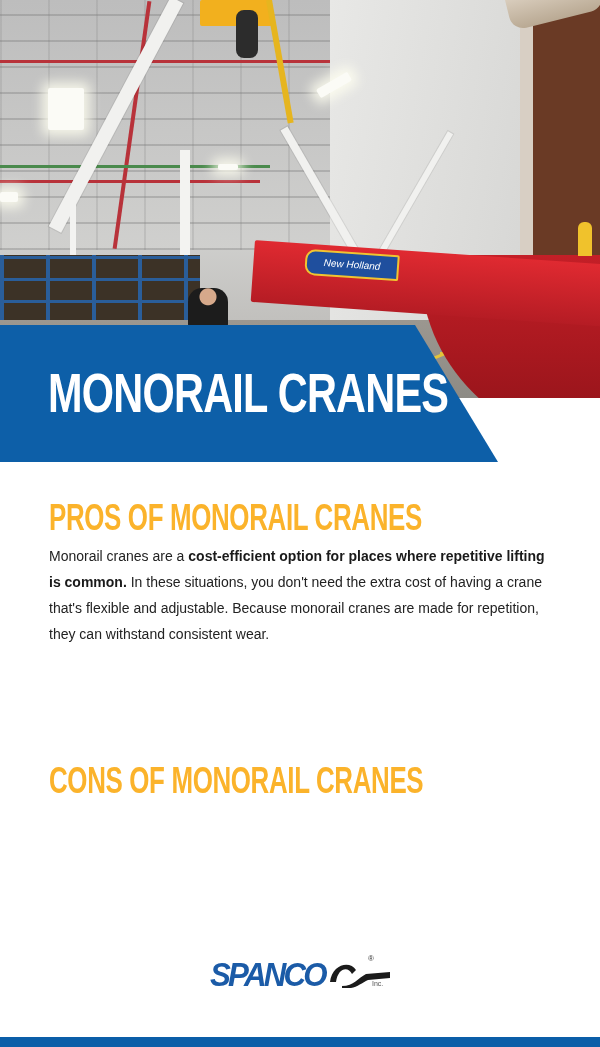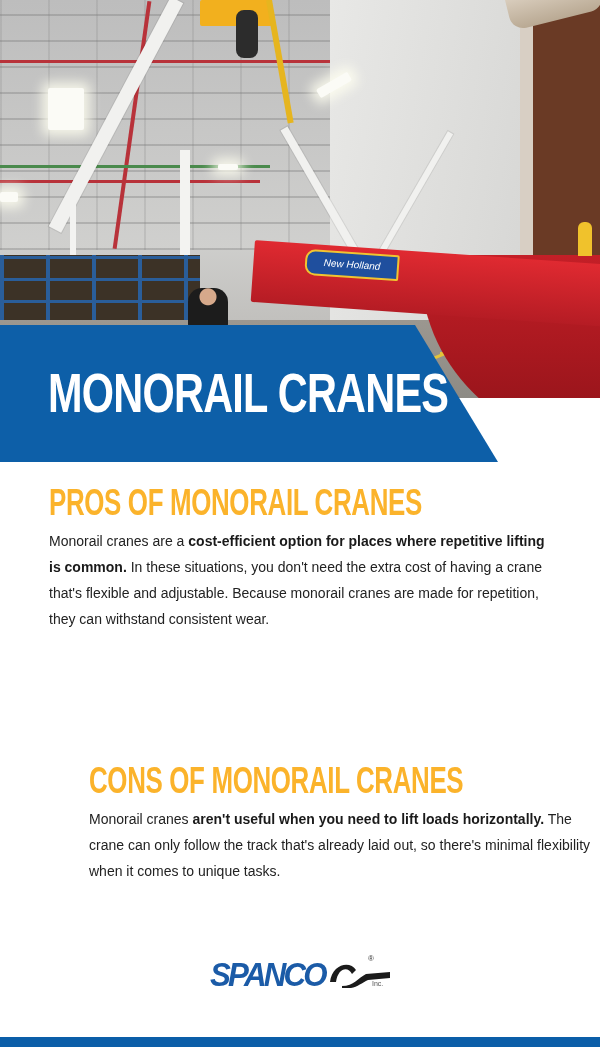--- a/index.html
+++ b/index.html
@@ -49,22 +49,22 @@
   .banner-title { position: absolute; left: 48px; top: 360px; margin: 0; color: #ffffff;
             font-family: "Liberation Sans", sans-serif; font-weight: bold; font-size: 56px; line-height: 66px;
             letter-spacing: -1px; transform: scaleX(0.74); transform-origin: left center; white-space: nowrap; }
 
   
   .section { position: absolute; left: 49px; width: 510px; }
   .section h2 { margin: 0; color: #fbb32b; font-family: "Liberation Sans", sans-serif; font-weight: bold;
             font-size: 36px; line-height: 38px; letter-spacing: -0.5px; transform: scaleX(0.72); transform-origin: left center; white-space: nowrap; }
   .section p { margin: 6px 0 0 0; color: #222222; font-family: "Liberation Sans", sans-serif; font-size: 14px; line-height: 26px; }
   .section p b { font-weight: bold; color: #1a1a1a; }
-  #pros { top: 484px; }
-  #cons { top: 762px; margin-left: 40px; }
+  #pros { top: 499px; }
+  #cons { top: 762px; }
 
   
   .logo { position: absolute; left: 210px; top: 956px; width: 180px; height: 36px; }
   .logo-word { position: absolute; left: 0; top: 0; font-family: "Liberation Sans", sans-serif; font-weight: bold; font-style: italic;
             font-size: 34px; line-height: 36px; color: #1b5ba7; letter-spacing: -3px; transform: scaleX(0.92); transform-origin: left; }
   .logo-reg { position: absolute; left: 158px; top: -2px; font-size: 8px; color: #333; font-family: "Liberation Sans", sans-serif; }
   .logo-inc { position: absolute; left: 162px; top: 24px; font-size: 7px; color: #555; font-family: "Liberation Sans", sans-serif; }
   .logo svg { position: absolute; left: 118px; top: 2px; }
 
   
@@ -108,21 +108,20 @@
 <div class="banner"></div>
 <h1 class="banner-title">MONORAIL CRANES</h1>
 
 <section class="section" id="pros">
   <h2>PROS OF MONORAIL CRANES</h2>
   <p><span>Monorail cranes are a </span><b>cost-efficient option for places where repetitive lifting is common.</b><span> In these situations, you don't need the extra cost of having a crane that's flexible and adjustable. Because monorail cranes are made for repetition, they can withstand consistent wear.</span></p>
 </section>
 
 <section class="section" id="cons">
   <h2>CONS OF MONORAIL CRANES</h2>
-  <p><span>Monorail cranes </span><b>aren't useful when you need to lift loads horizontally.</b><span> The crane can only follow the track that's already laid out, so there's minimal flexibility when it comes to unique tasks.</span></p>
 </section>
 
 <div class="logo">
   <span class="logo-word">SPANCO</span>
   <svg width="62" height="30" viewBox="0 0 62 30">
     <path d="M2 24 C 4 6, 22 2, 28 12 L 24 16 C 20 8, 10 10, 8 24 Z" fill="#1b1b1b"></path>
     <path d="M14 28 C 26 28, 30 20, 38 16 L 62 14 L 62 20 L 40 22 C 32 26, 26 32, 14 30 Z" fill="#1b1b1b"></path>
   </svg>
   <span class="logo-reg">®</span>
   <span class="logo-inc">Inc.</span>

